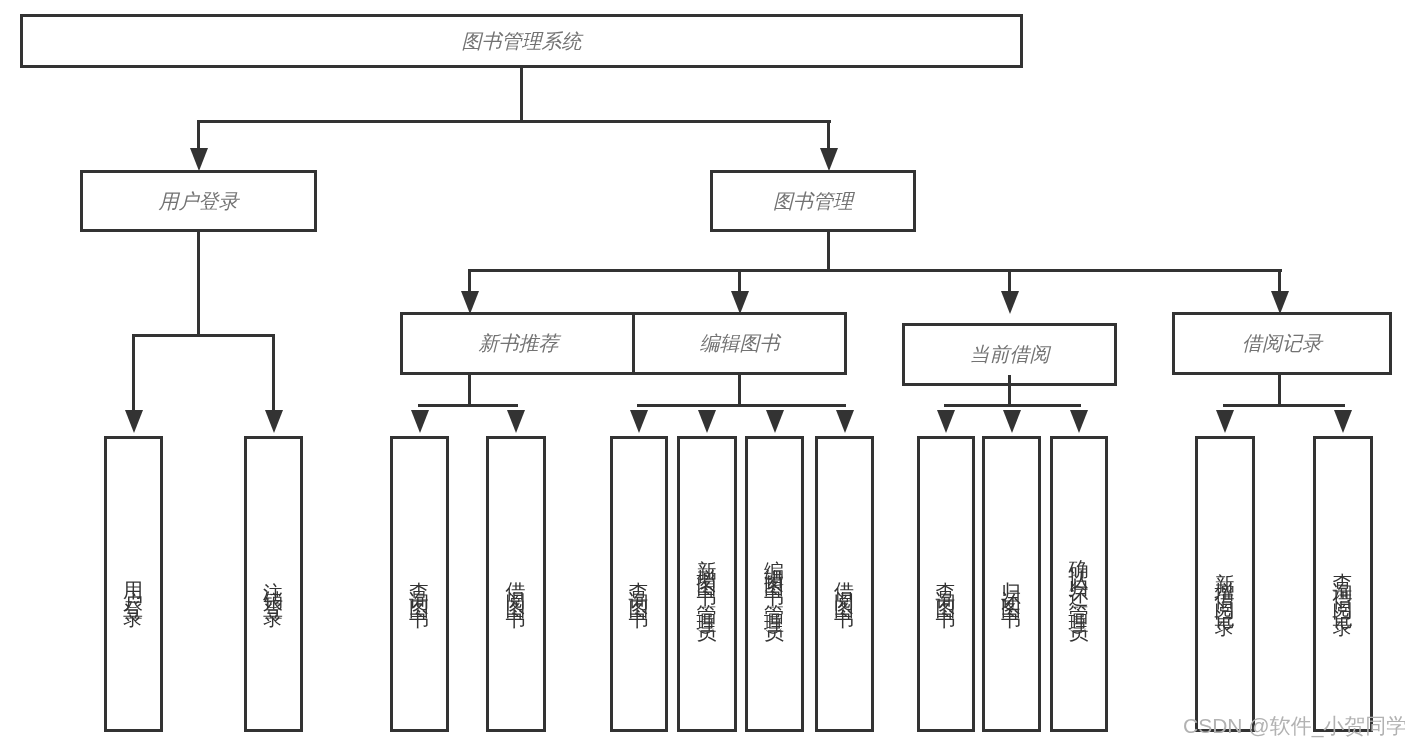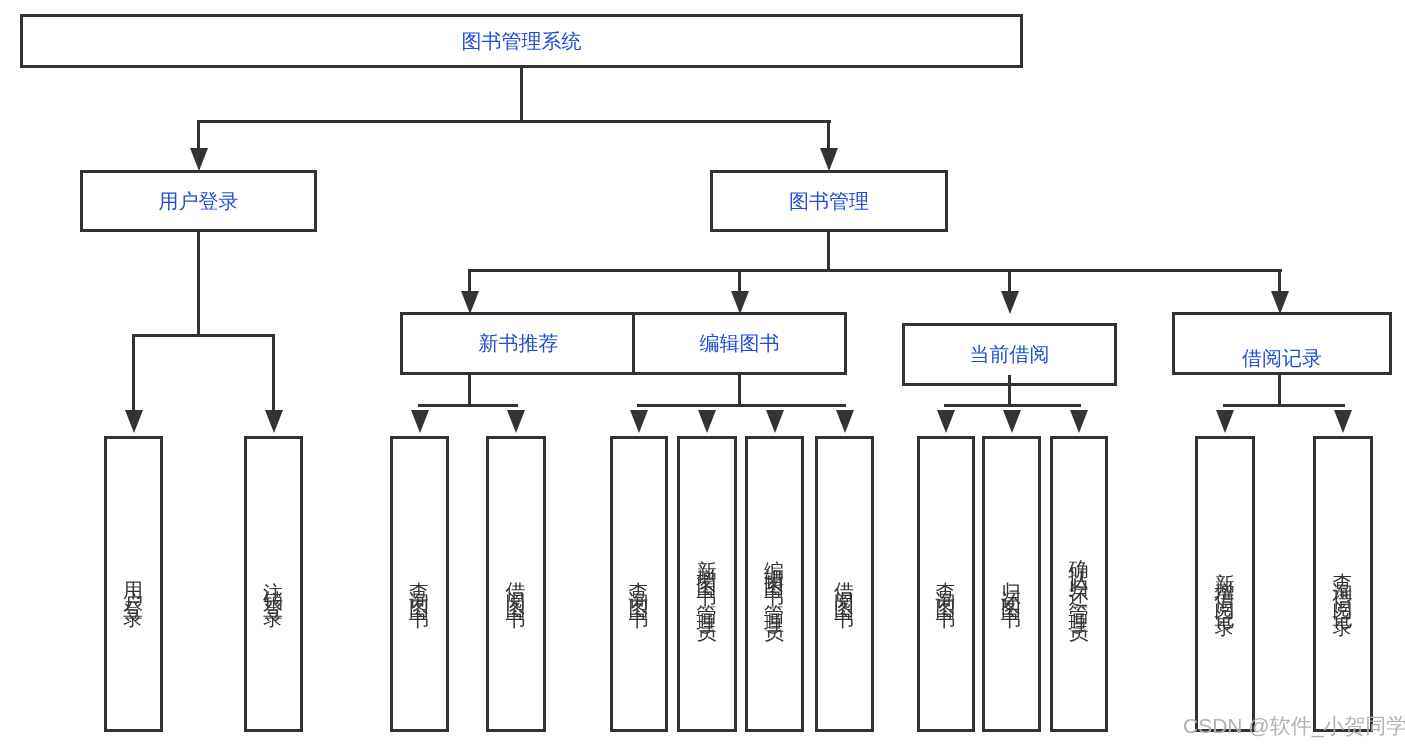--- a/index.html
+++ b/index.html
@@ -16,22 +16,23 @@
     position: absolute;
     box-sizing: border-box;
     border: 3px solid #333333;
     background: #ffffff;
     display: flex;
     align-items: center;
     justify-content: center;
   }
   .hlabel {
     font-size: 20px;
-    color: #1d4ed8;
+    color: #737373;
     white-space: nowrap;
+    font-style: italic;
   }
   .vtext {
     writing-mode: vertical-rl;
     text-orientation: mixed;
     font-size: 20px;
     letter-spacing: 9px;
     line-height: 1;
     color: #333333;
     white-space: nowrap;
   }
@@ -69,21 +70,21 @@
   <div class="vline" style="left:520px; top:68px; width:3px; height:54px;"></div>
   <div class="hline" style="left:197px; top:120px; width:634px; height:3px;"></div>
   <div class="vline" style="left:197px; top:120px; width:3px; height:32px;"></div>
   <div class="arrow" style="left:190px; top:148px;"></div>
   <div class="vline" style="left:827px; top:120px; width:3px; height:32px;"></div>
   <div class="arrow" style="left:820px; top:148px;"></div>
 
   <div class="node" style="left:80px; top:170px; width:237px; height:62px;">
     <div class="hlabel">用户登录</div>
   </div>
-  <div class="node" style="left:710px; top:170px; width:238px; height:62px;">
+  <div class="node" style="left:710px; top:170px; width:206px; height:62px;">
     <div class="hlabel">图书管理</div>
   </div>
 
   <div class="vline" style="left:197px; top:232px; width:3px; height:105px;"></div>
   <div class="hline" style="left:132px; top:334px; width:143px; height:3px;"></div>
   <div class="vline" style="left:132px; top:334px; width:3px; height:78px;"></div>
   <div class="arrow" style="left:125px; top:410px;"></div>
   <div class="vline" style="left:272px; top:334px; width:3px; height:78px;"></div>
   <div class="arrow" style="left:265px; top:410px;"></div>
 
@@ -100,21 +101,21 @@
 
   <div class="node" style="left:368px; top:312px; width:237px; height:63px;margin-left:32px;">
     <div class="hlabel">新书推荐</div>
   </div>
   <div class="node" style="left:632px; top:312px; width:215px; height:63px;">
     <div class="hlabel">编辑图书</div>
   </div>
   <div class="node" style="left:902px; top:312px; width:215px; height:63px;margin-top:11px;">
     <div class="hlabel">当前借阅</div>
   </div>
-  <div class="node" style="left:1172px; top:312px; width:220px; height:63px;align-items:flex-end;">
+  <div class="node" style="left:1172px; top:312px; width:220px; height:63px;">
     <div class="hlabel">借阅记录</div>
   </div>
 
   <div class="vline" style="left:468px; top:375px; width:3px; height:32px;"></div>
   <div class="hline" style="left:418px; top:404px; width:100px; height:3px;"></div>
   <div class="arrow" style="left:411px; top:410px;"></div>
   <div class="arrow" style="left:507px; top:410px;"></div>
 
   <div class="vline" style="left:738px; top:375px; width:3px; height:32px;"></div>
   <div class="hline" style="left:637px; top:404px; width:209px; height:3px;"></div>

